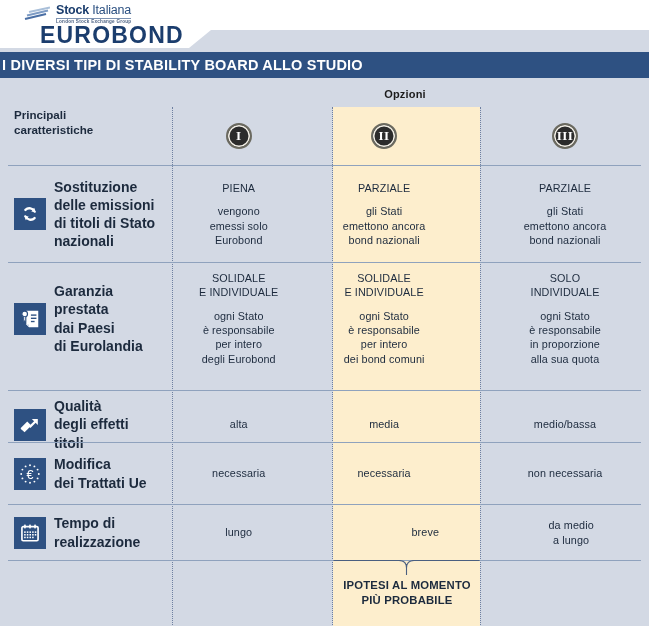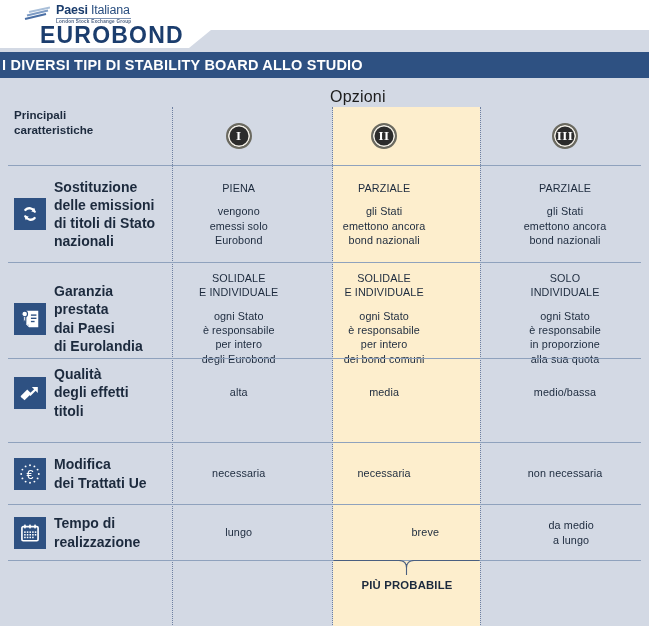--- a/index.html
+++ b/index.html
@@ -38,22 +38,22 @@
   }
   .titlebar-text {
     color: #ffffff; font-size: 14.5px; font-weight: bold;
     letter-spacing: 0.2px; padding-left: 2px;
   }
 
   
   .table { position: absolute; left: 0; top: 78px; width: 649px; height: 548px; }
 
   .opzioni-label {
-    position: absolute; left: 330px; top: 10px; width: 150px; 
-    font-size: 16px; font-weight: normal; color: #1c1c1c; letter-spacing: 0.2px;
+    position: absolute; left: 330px; top: 10px; width: 150px; text-align: center;
+    font-size: 11px; font-weight: bold; color: #1c1c1c; letter-spacing: 0.2px;
   }
 
   
   .highlight-band {
     position: absolute; left: 333px; top: 29px; width: 147px; height: 530px;
     background: #fdeecd;
   }
 
   
   .vsep { position: absolute; top: 29px; width: 1px; height: 530px;
@@ -111,21 +111,21 @@
 
   <div class="masthead">
     <div class="logo-wrap">
       <svg class="logo-mark" viewBox="0 0 26 18">
         <path d="M1 13 L22 8" stroke="#4a6fa5" stroke-width="2.2" fill="none"></path>
         <path d="M3 9.5 L24 4.5" stroke="#7d9bc4" stroke-width="2.2" fill="none"></path>
         <path d="M5 6 L26 1.5" stroke="#a9bfd9" stroke-width="2.2" fill="none"></path>
       </svg>
       <div class="logo-text">
         <div class="logo-title">
-          <span class="bold">Paesi</span><span>&nbsp;</span><span class="light">Italiana</span>
+          <span class="bold">Stock</span><span>&nbsp;</span><span class="light">Italiana</span>
         </div>
         <div class="logo-rule"></div>
         <div class="logo-sub">London Stock Exchange Group</div>
       </div>
     </div>
     <div class="brand">EUROBOND</div>
     <div class="masthead-tab"></div>
   </div>
 
   <div class="titlebar">
@@ -235,21 +235,21 @@
       <div class="cell-opt last">
         <div class="cap">SOLO</div>
         <div class="cap">INDIVIDUALE</div>
         <div class="cap gap">ogni Stato</div>
         <div class="cap">è responsabile</div>
         <div class="cap">in proporzione</div>
         <div class="cap">alla sua quota</div>
       </div>
     </div>
 
-    <div class="row" style="top:280px;height:68px;">
+    <div class="row" style="top:312px;height:68px;">
       <div class="cell-label">
         <div class="row-icon">
           <svg width="22" height="22" viewBox="0 0 24 24">
             <path d="M3 15 L9 9 L13 13 L19 7" stroke="#fff" stroke-width="0" fill="none"></path>
             <path d="M2.5 16.5 L9 10 L12.5 13.5 L19 7" stroke="#fff" stroke-width="2.4" fill="none"></path>
             <path d="M14 5.5 H20.5 V12 Z" fill="#fff"></path>
             <path d="M2.5 16.5 L9 10 L12.5 13.5 L6 20 Z" fill="#fff"></path>
           </svg>
         </div>
         <div class="row-title">
@@ -352,18 +352,19 @@
     <div class="row" style="top:482px;height:0;"></div>
 
   </div>
 
   <svg class="brace" viewBox="0 0 147 16" preserveAspectRatio="none">
     <path d="M0.5 0.5 H66 Q73.5 0.5 73.5 8 Q73.5 0.5 81 0.5 H146.5" fill="none" stroke="#4a5f80" stroke-width="1.1"></path>
     <path d="M73.5 8 L73.5 15" fill="none" stroke="#4a5f80" stroke-width="1.1"></path>
   </svg>
 
   <div class="note">
+    <div>IPOTESI AL MOMENTO</div>
     <div>PIÙ PROBABILE</div>
   </div>
 
   <div class="credit"></div>
 
 </div>
 
 </body></html>

